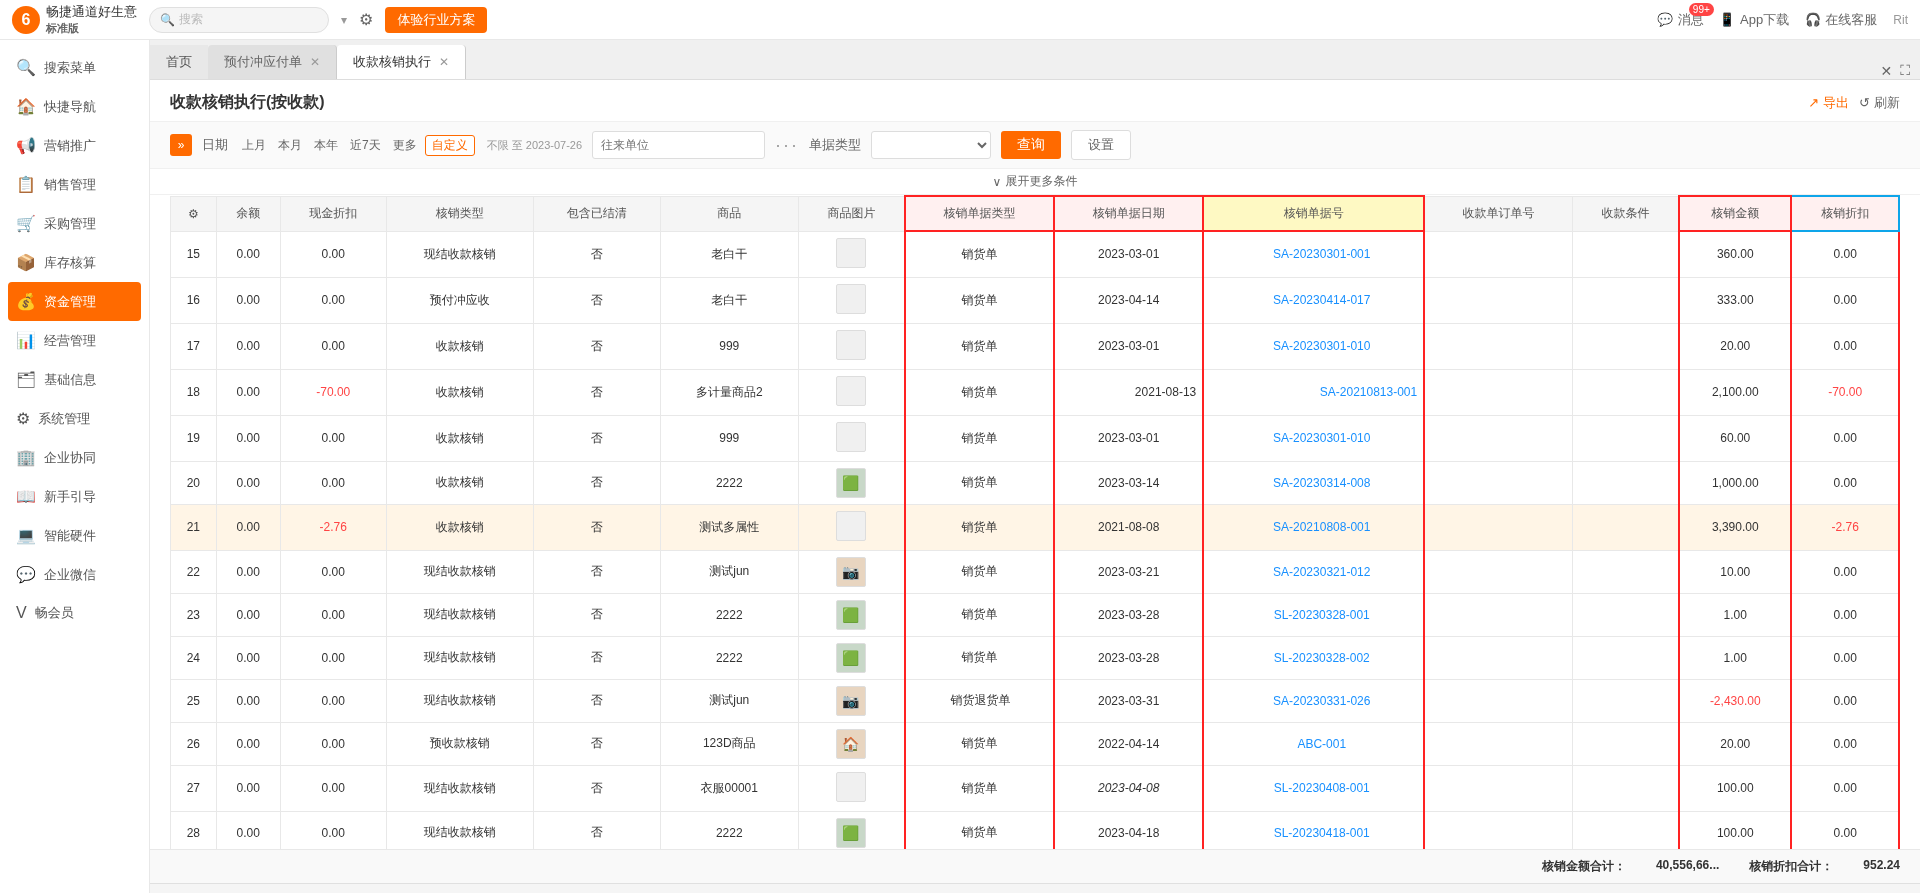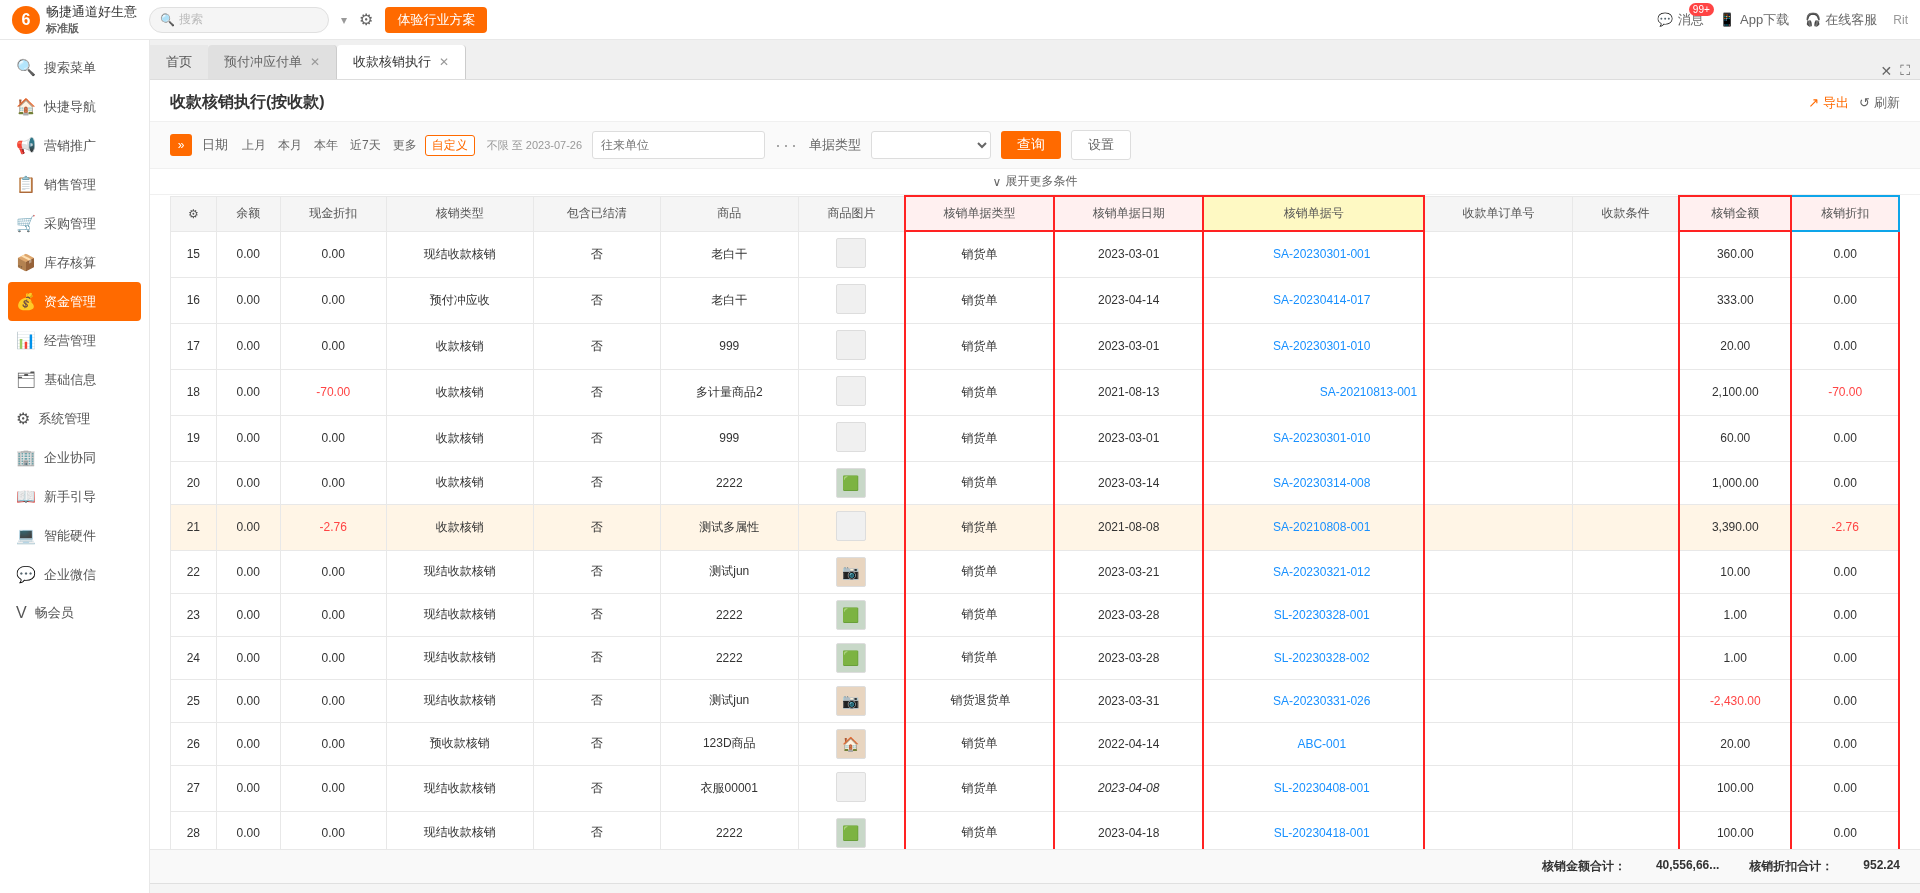--- a/index.html
+++ b/index.html
@@ -328,21 +328,21 @@
               </tr>
               <tr>
                 <td>18</td>
                 <td>0.00</td>
                 <td class="negative">-70.00</td>
                 <td>收款核销</td>
                 <td>否</td>
                 <td>多计量商品2</td>
                 <td style="text-align: center;"><div class="img-thumb"></div></td>
                 <td style="border-left: 2px solid rgb(255, 34, 34); border-right: 2px solid rgb(255, 34, 34);">销货单</td>
-                <td style="border-left: 2px solid rgb(255, 34, 34); border-right: 2px solid rgb(255, 34, 34);">2021-08-13</td>
+                <td style="border-left: 2px solid rgb(255, 34, 34); border-right: 2px solid rgb(255, 34, 34); text-align: right;">2021-08-13</td>
                 <td style="border-left: 2px solid rgb(255, 34, 34); border-right: 2px solid rgb(255, 34, 34); text-align: right;"><a class="link-text" href="#">SA-20210813-001</a></td>
                 <td></td>
                 <td></td>
                 <td style="border-left: 2px solid rgb(255, 34, 34); border-right: 2px solid rgb(255, 34, 34);">2,100.00</td>
                 <td class="negative" style="border-left: 2px solid rgb(255, 34, 34); border-right: 2px solid rgb(255, 34, 34);">-70.00</td>
               </tr>
               <tr>
                 <td>19</td>
                 <td>0.00</td>
                 <td>0.00</td>

